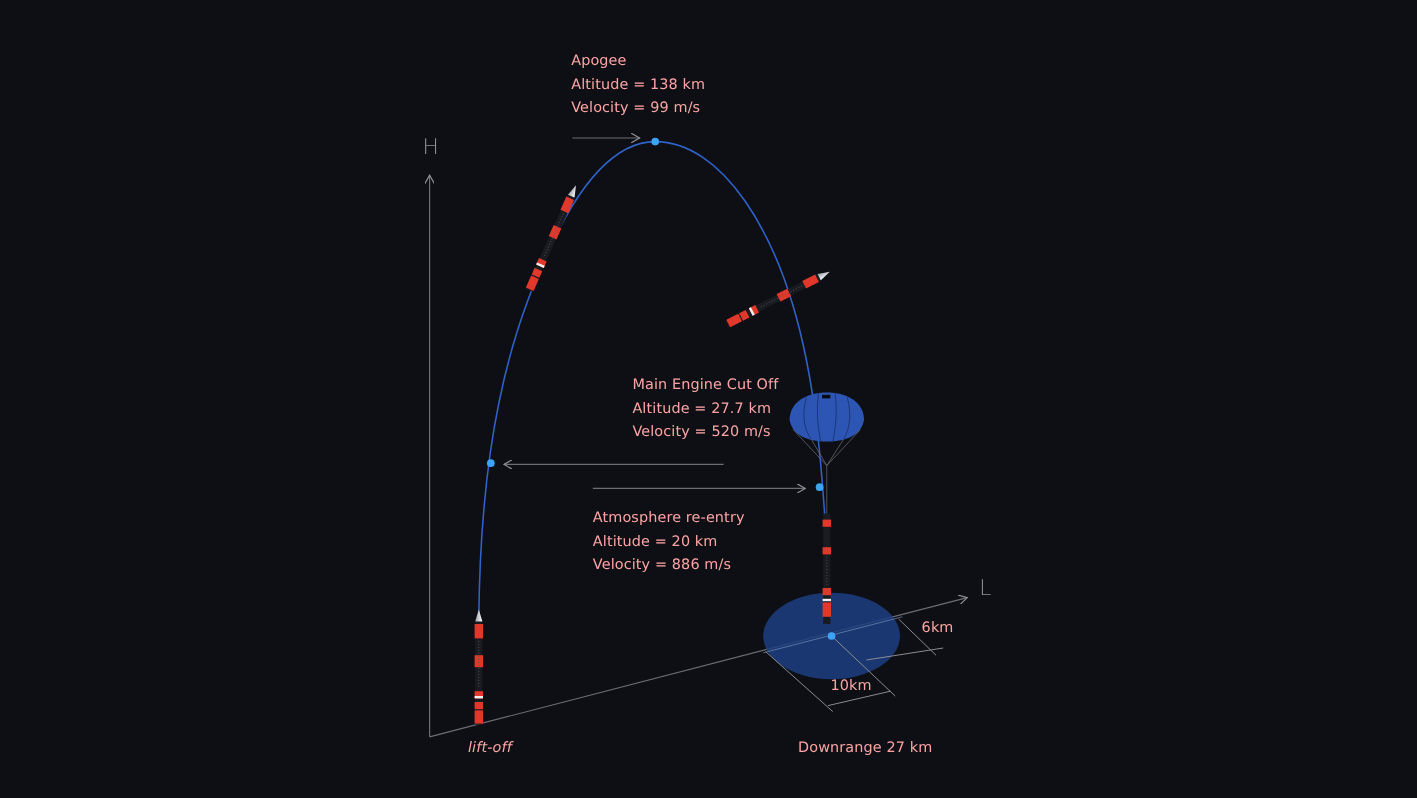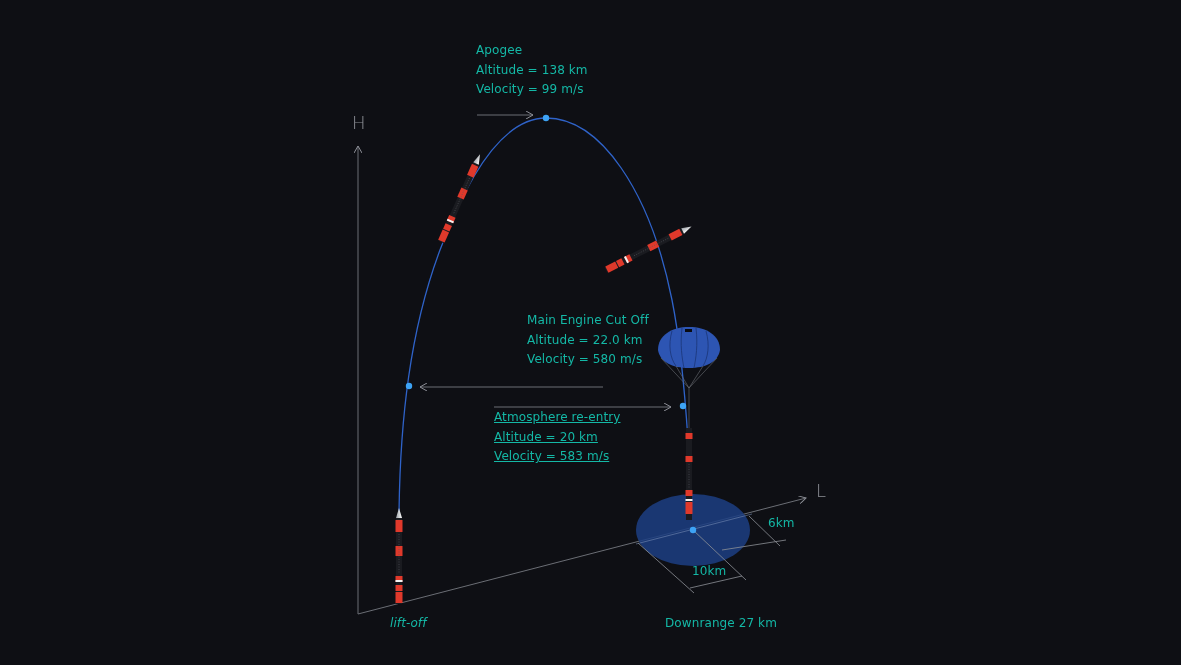--- a/index.html
+++ b/index.html
@@ -6,21 +6,21 @@
   body {
     width: 1181px; height: 665px; overflow: hidden;
     background: #0e0f14;
     font-family: "DejaVu Sans", sans-serif;
     color: #e4e6ea;
     position: relative;
   }
   svg.stage { position: absolute; left: 0; top: 0; }
   .lbl {
     position: absolute; font-size: 12px; line-height: 19.5px;
-    color: #14b8a6; white-space: nowrap; letter-spacing: 0.1px;
+    color: #fca5a5; white-space: nowrap; letter-spacing: 0.1px;
   }
   .axis-letter {
     position: absolute; font-size: 18px; color: #8d9097; font-weight: 300;
   }
 </style>
 </head>
 <body>
 
 <svg class="stage" width="1181" height="665" viewBox="0 0 1181 665">
   <defs>
@@ -114,26 +114,26 @@
 <div class="axis-letter" style="left:816px; top:480px;">L</div>
 
 <div class="lbl" style="left:476px; top:41px;">
   <div>Apogee</div>
   <div>Altitude = 138 km</div>
   <div>Velocity = 99 m/s</div>
 </div>
 
 <div class="lbl" style="left:487px; top:311px;margin-left:40px;">
   <div>Main Engine Cut Off</div>
-  <div>Altitude = 22.0 km</div>
-  <div>Velocity = 580 m/s</div>
+  <div>Altitude = 27.7 km</div>
+  <div>Velocity = 520 m/s</div>
 </div>
 
-<div class="lbl" style="left:494px; top:408px;text-decoration:underline;">
+<div class="lbl" style="left:494px; top:422px;">
   <div>Atmosphere re-entry</div>
   <div>Altitude = 20 km</div>
-  <div>Velocity = 583 m/s</div>
+  <div>Velocity = 886 m/s</div>
 </div>
 
 <div class="lbl" style="left:390px; top:614px;font-style:italic;">lift-off</div>
 <div class="lbl" style="left:652px; top:614px;margin-left:13px;">Downrange 27 km</div>
 <div class="lbl" style="left:692px; top:562px;">10km</div>
 <div class="lbl" style="left:768px; top:514px;">6km</div>
 
 </body></html>

